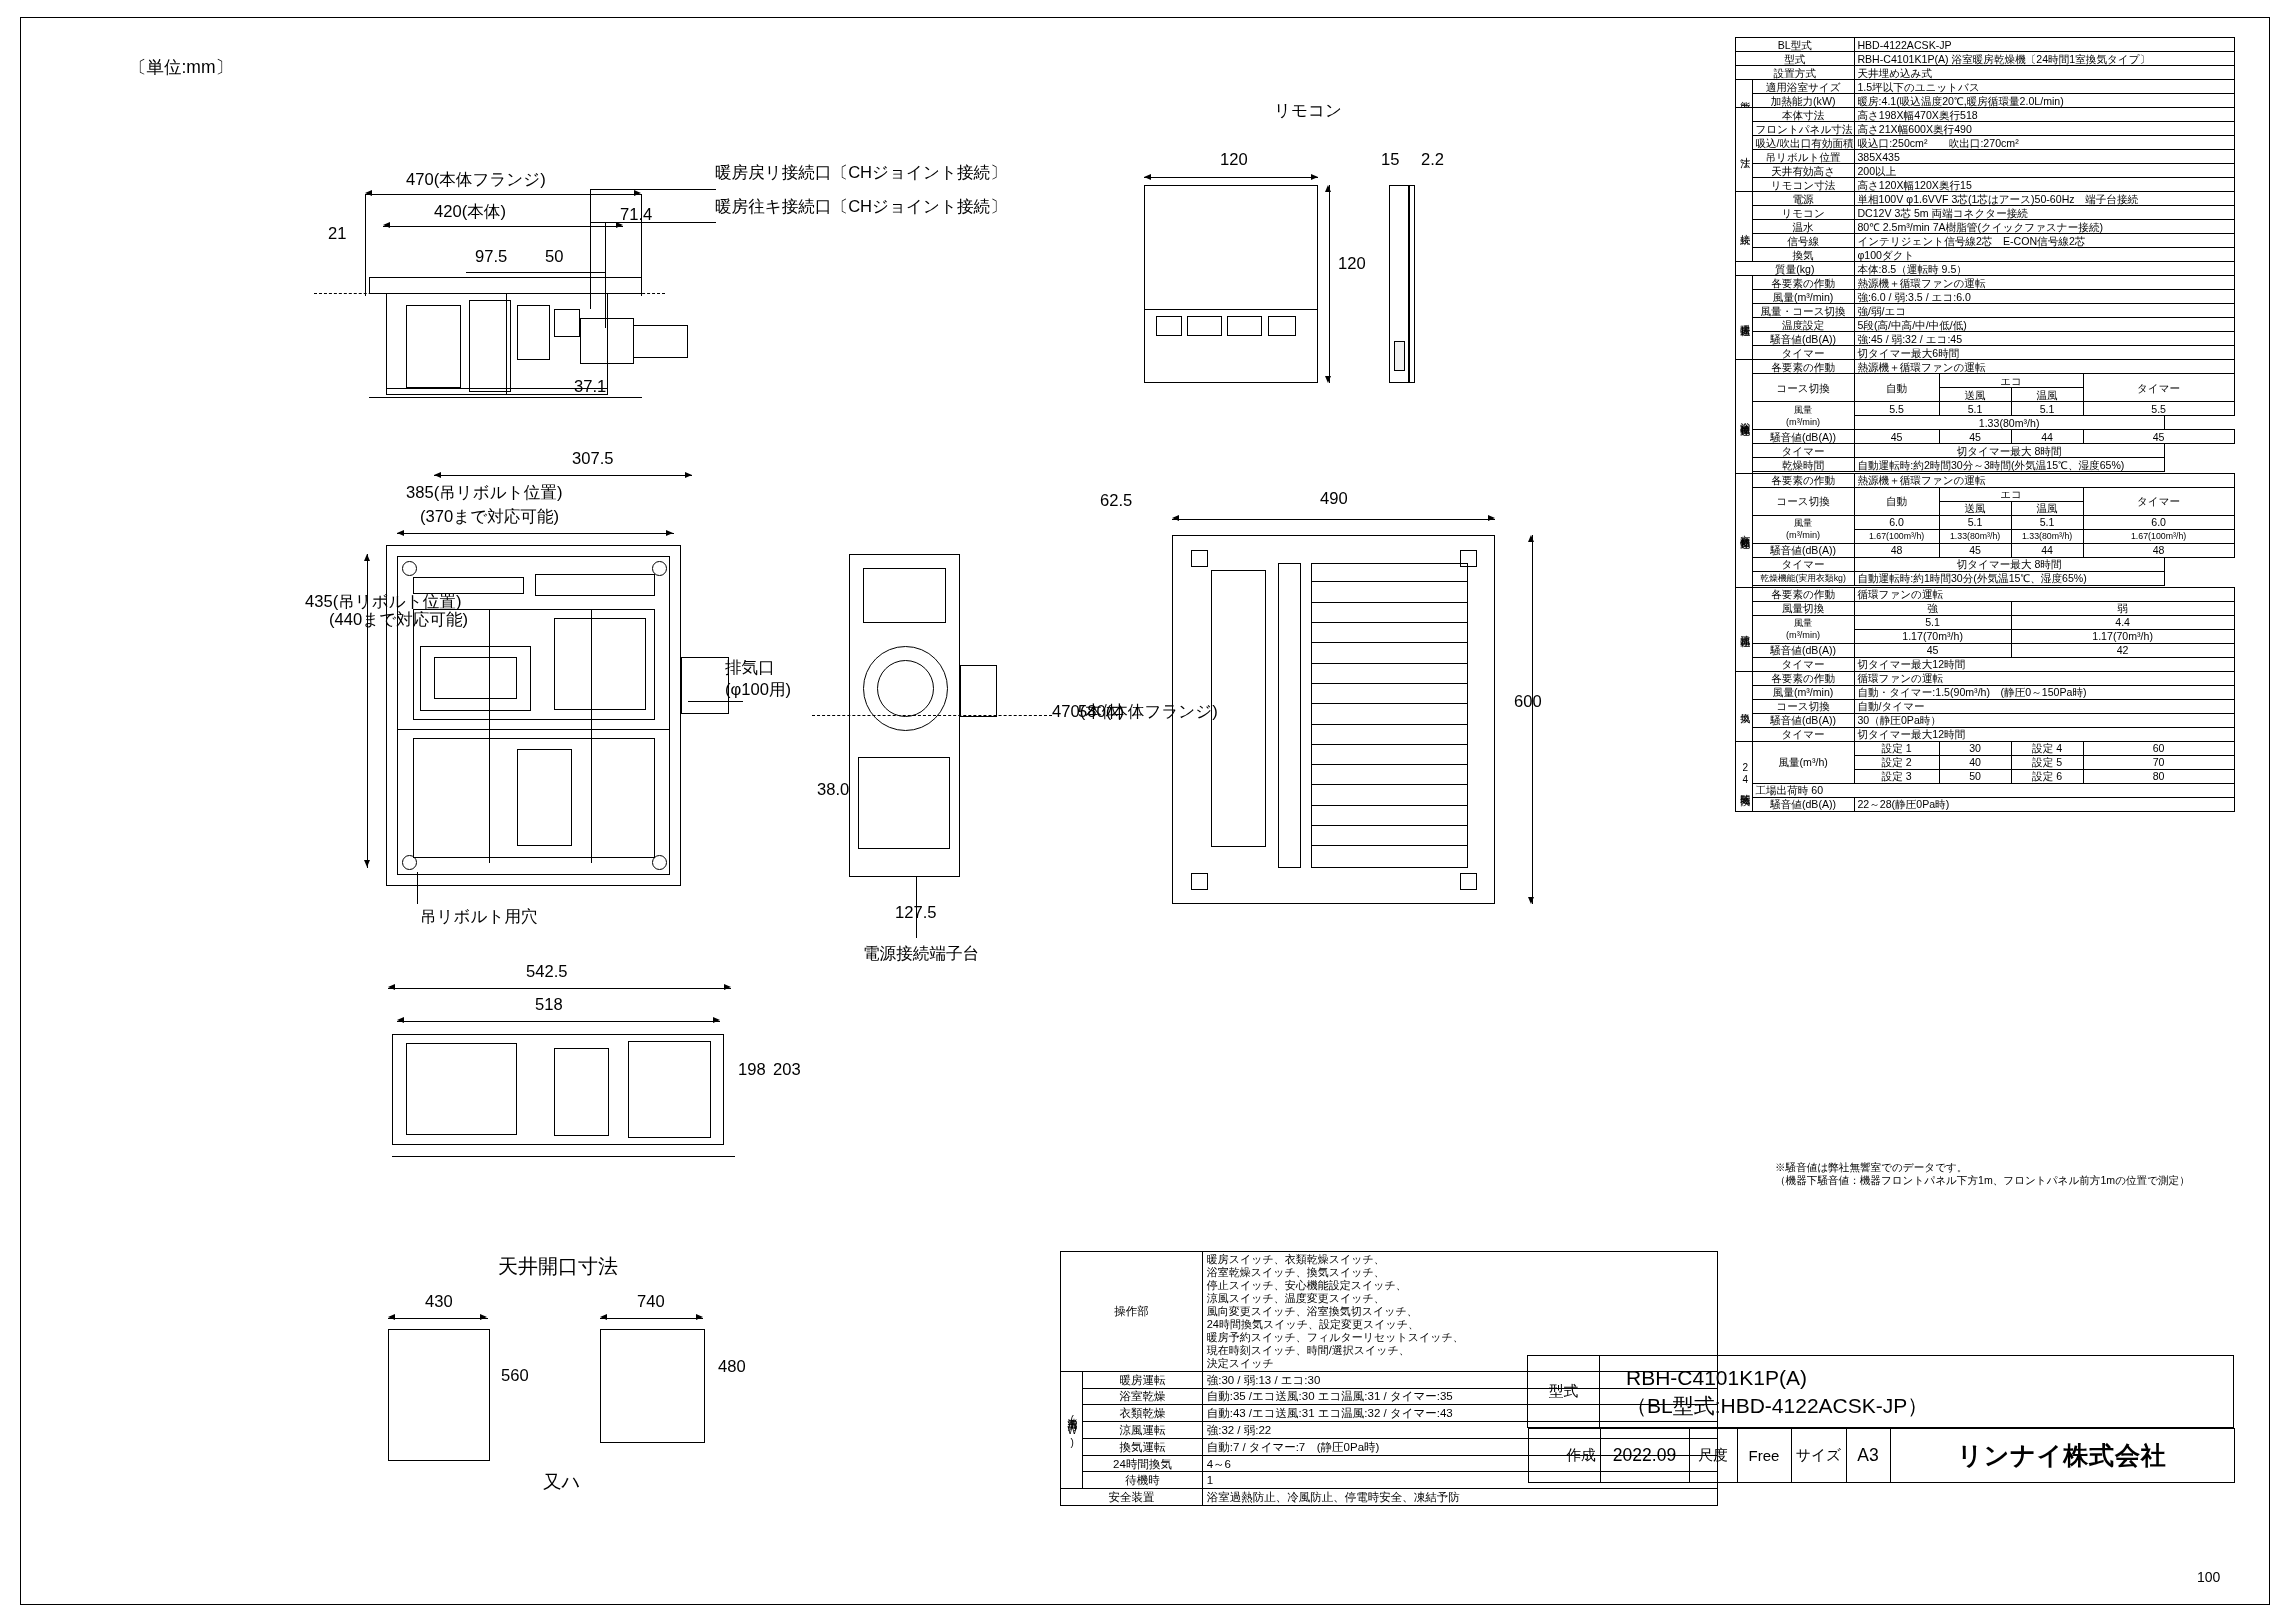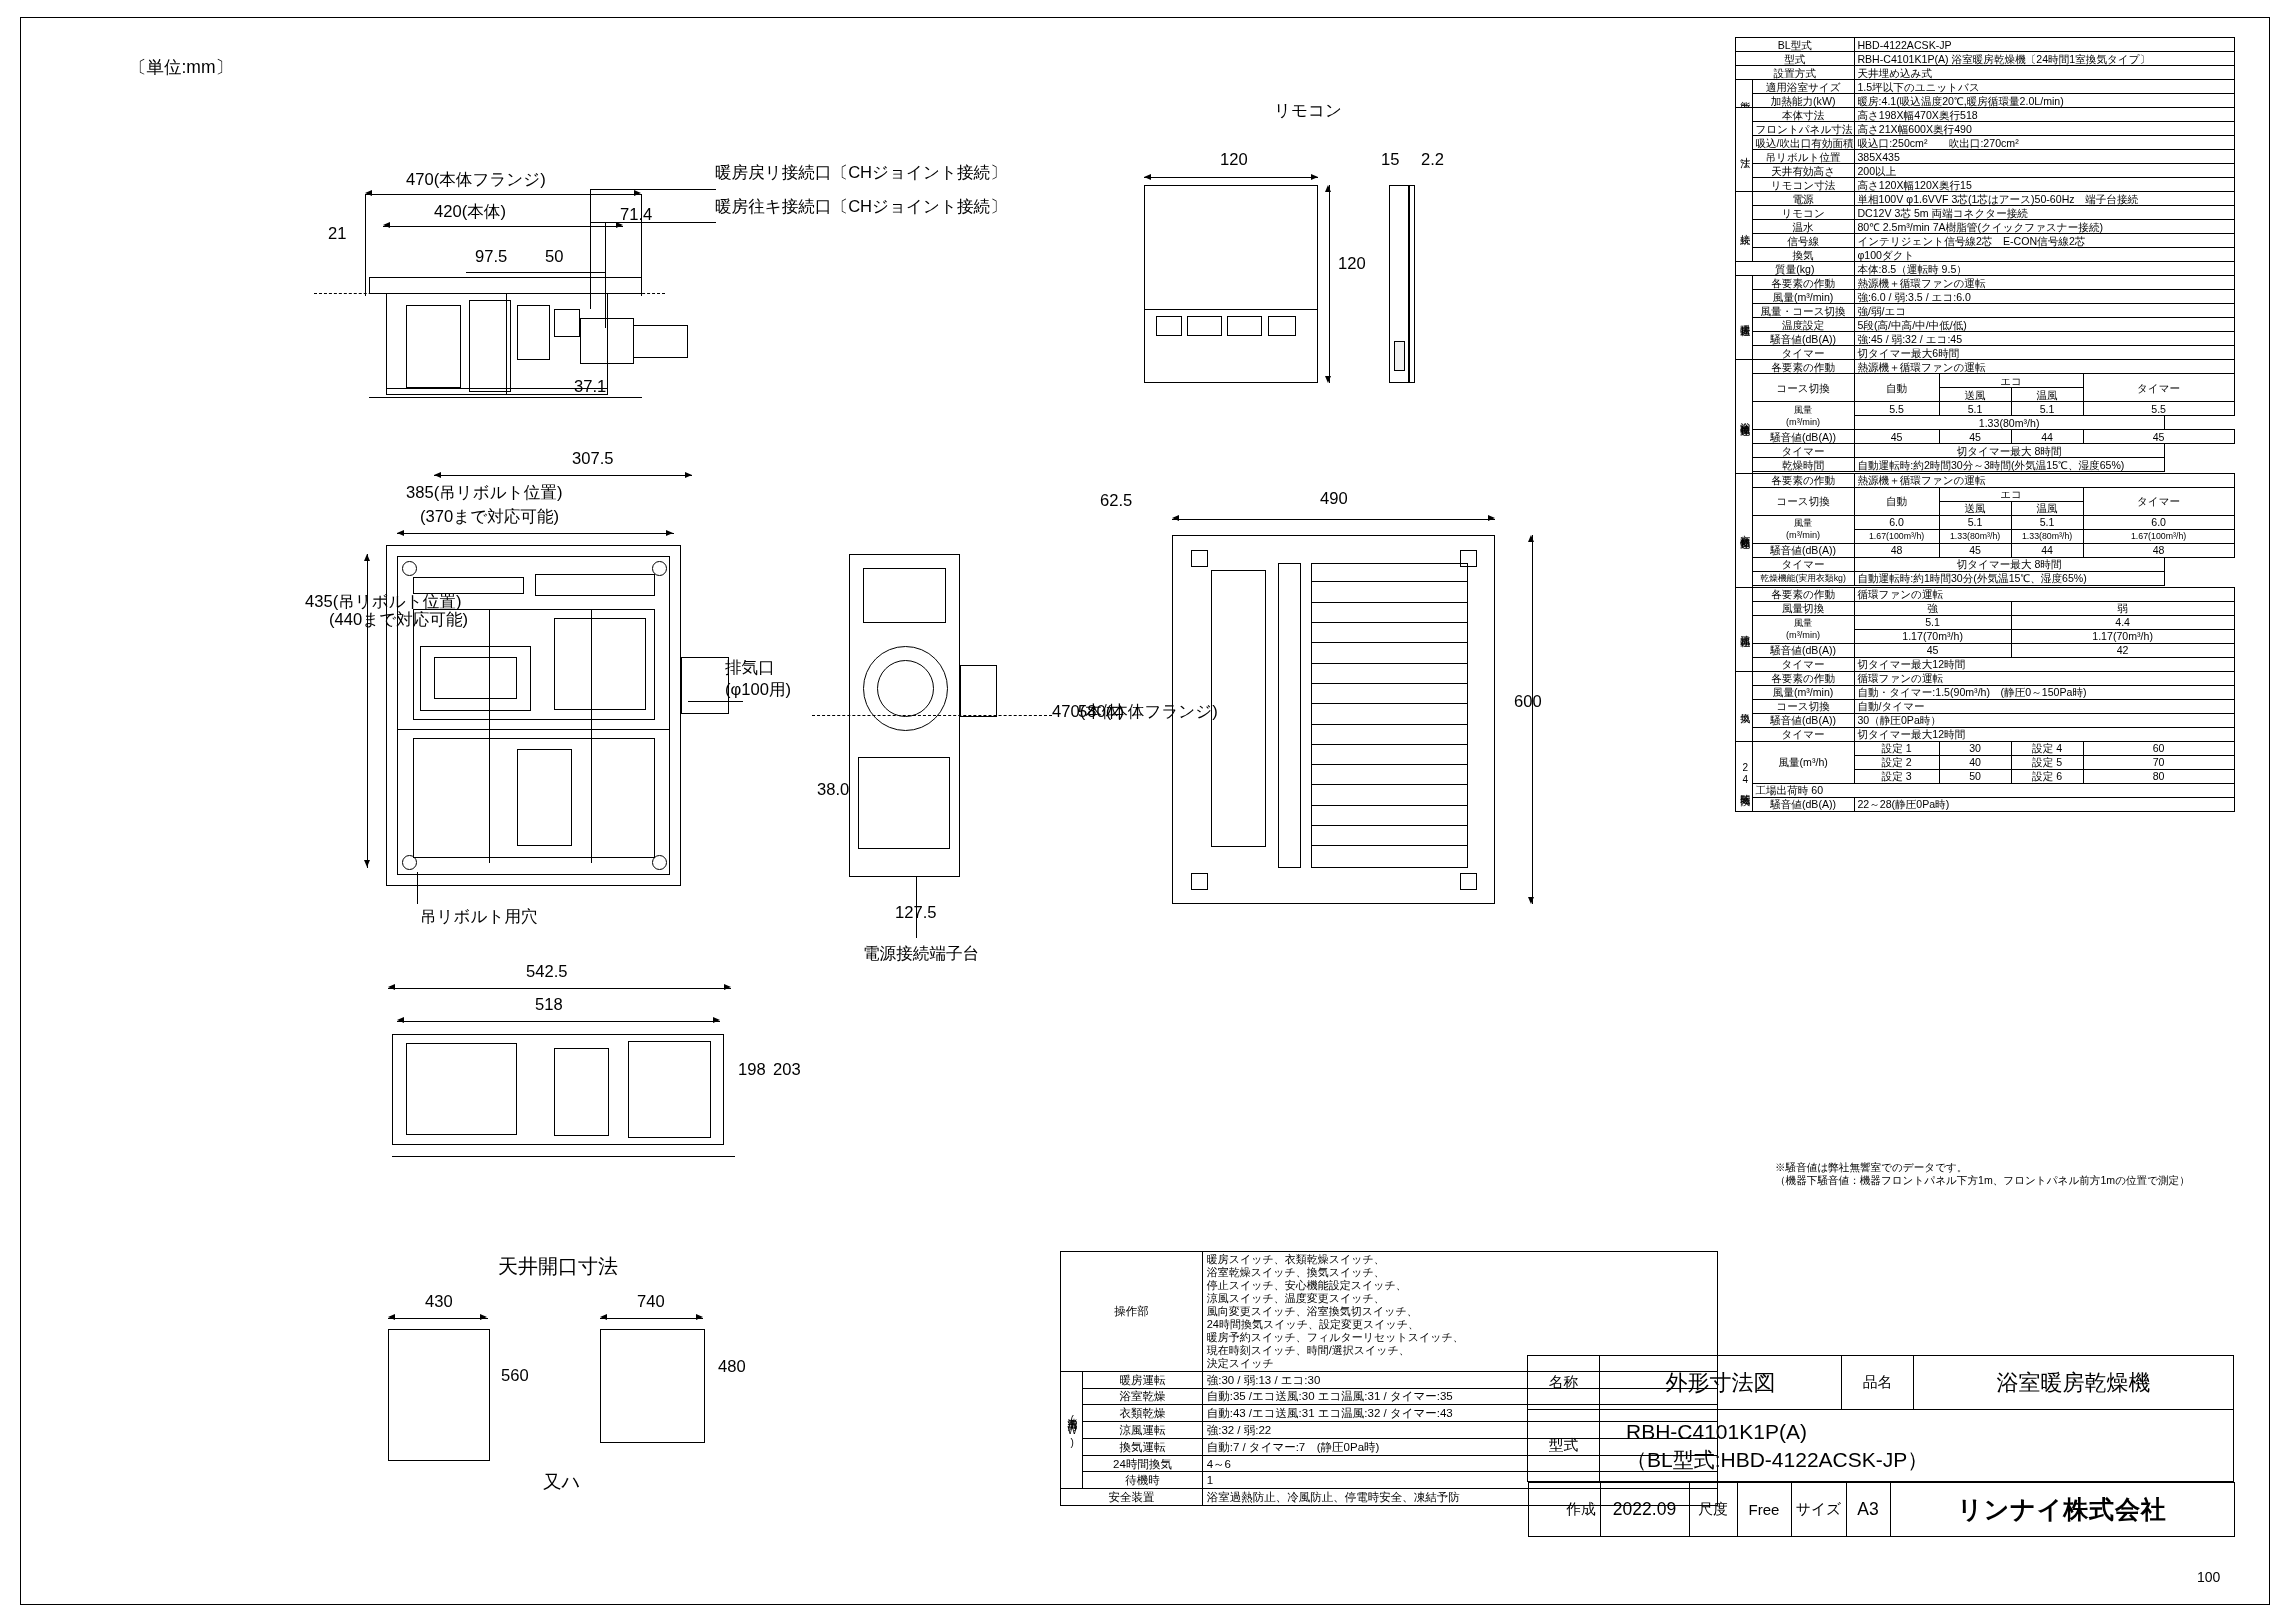--- a/index.html
+++ b/index.html
@@ -608,26 +608,20 @@
     </table>
 
     <table class="title">
       <colgroup>
           <col style="width:72px">
           <col style="width:242px">
           <col style="width:72px">
           <col style="width:320px">
         </colgroup>
       <tbody>
-        <tr style="height:54px">
-          <td>名称</td>
-          <td style="font-size:22px">外形寸法図</td>
-          <td>品名</td>
-          <td style="font-size:22px">浴室暖房乾燥機</td>
-        </tr>
         <tr style="height:72px">
           <td>型式</td>
           <td colspan="3" style="text-align:left;padding-left:26px;font-size:21px;line-height:28px">
             <div>RBH-C4101K1P(A)</div>
             <div>（BL型式:HBD-4122ACSK-JP）</div>
           </td>
         </tr>
         <tr style="height:54px">
           <td colspan="4" style="padding:0;border:none">
             <table style="width:100%;border-collapse:collapse;font-size:14.8px;table-layout:fixed">

